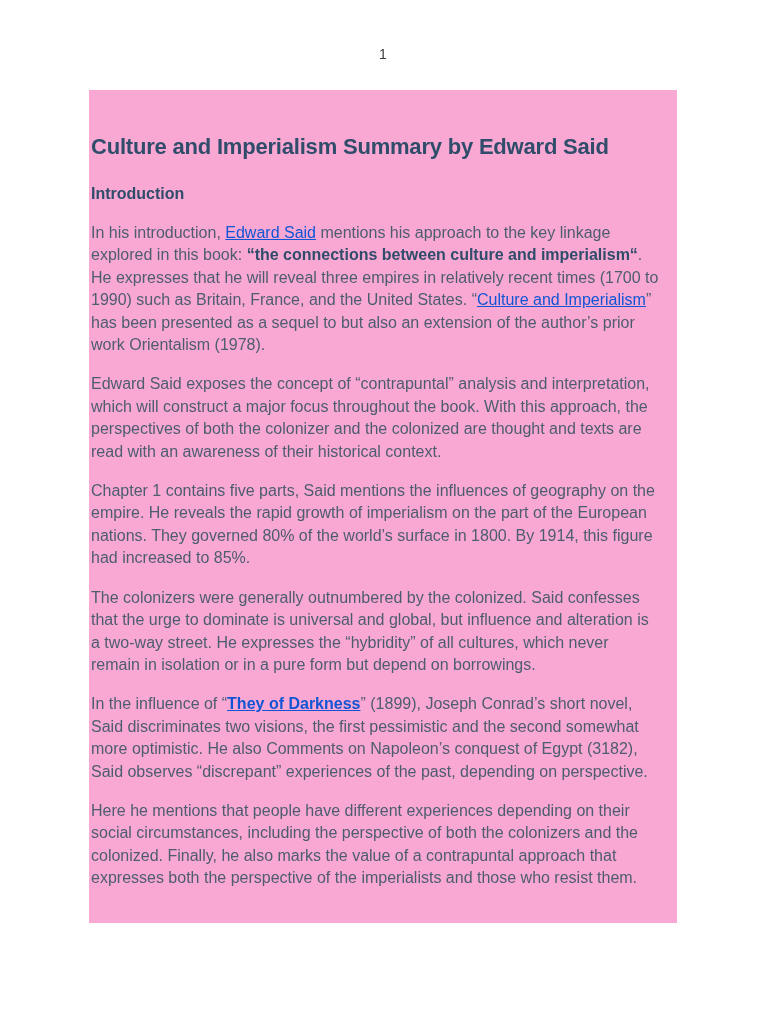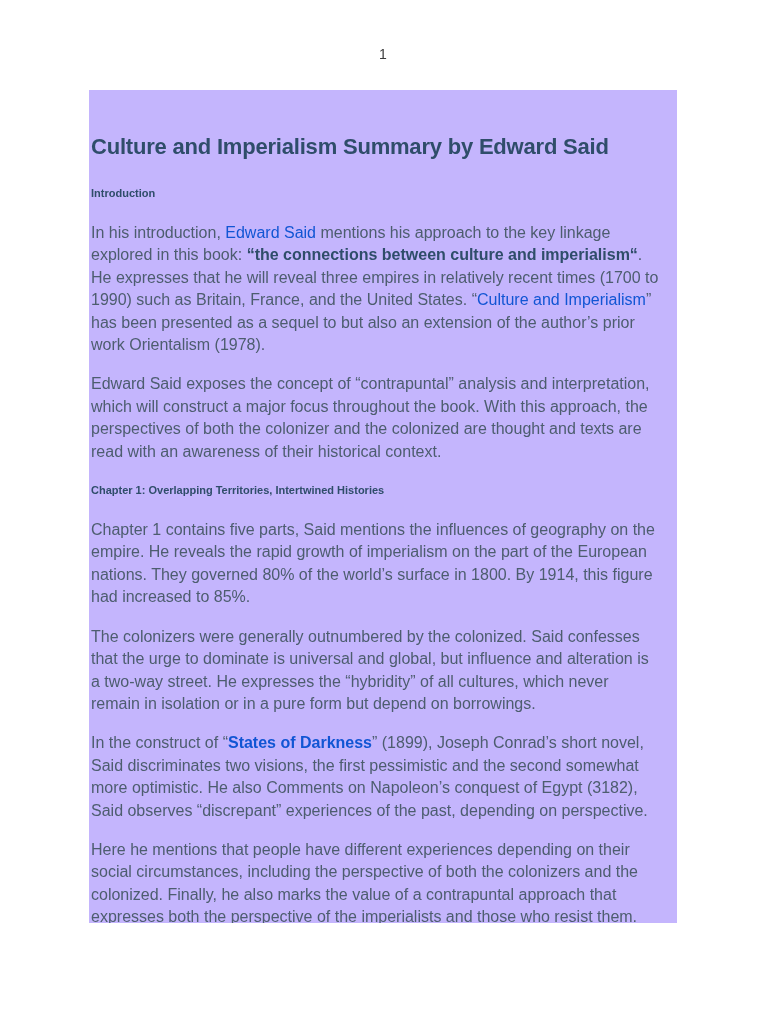--- a/index.html
+++ b/index.html
@@ -23,48 +23,49 @@
     text-align: center;
     font-size: 14px;
     color: #3b3b3b;
   }
   .doc-page {
     position: absolute;
     left: 89px;
     top: 90px;
     width: 588px;
     height: 833px;
-    background: #c4b5fd;
+    background: #f9a8d4;
     box-sizing: border-box;
     padding: 43px 16px 14px 2px;
     overflow: hidden;
   }
   .doc-title {
     margin: 0 0 22px 0;
     font-size: 22px;
     line-height: 28px;
     font-weight: bold;
     color: #2f4d6a;
     letter-spacing: -0.2px;
   }
   .section-heading {
     margin: 0 0 18px 0;
-    font-size: 11px;
+    font-size: 16px;
     line-height: 21px;
     font-weight: bold;
     color: #2f4d6a;
   }
   .para {
     margin: 0 0 17px 0;
     font-size: 16px;
     line-height: 22.4px;
     color: #4d5d6f;
   }
   .doc-link {
     color: #1155d4;
+    text-decoration: underline;
     cursor: pointer;
   }
   .doc-link.bold {
     font-weight: bold;
   }
   .bold-navy {
     font-weight: bold;
     color: #2f4d6a;
   }
 </style>
@@ -78,24 +79,23 @@
   <div class="doc-page">
 
     <h1 class="doc-title">Culture and Imperialism Summary by Edward Said</h1>
 
     <h2 class="section-heading">Introduction</h2>
 
     <p class="para"><span>In his introduction, </span><a class="doc-link">Edward Said</a><span> mentions his approach to the key linkage explored in this book: </span><span class="bold-navy">“the connections between culture and imperialism“</span><span>. He expresses that he will reveal three empires in relatively recent times (1700 to 1990) such as Britain, France, and the United States. “</span><a class="doc-link">Culture and Imperialism</a><span>” has been presented as a sequel to but also an extension of the author’s prior work Orientalism (1978).</span></p>
 
     <p class="para">Edward Said exposes the concept of “contrapuntal” analysis and interpretation, which will construct a major focus throughout the book. With this approach, the perspectives of both the colonizer and the colonized are thought and texts are read with an awareness of their historical context.</p>
 
-    <h2 class="section-heading">Chapter 1: Overlapping Territories, Intertwined Histories</h2>
 
     <p class="para">Chapter 1 contains five parts, Said mentions the influences of geography on the empire. He reveals the rapid growth of imperialism on the part of the European nations. They governed 80% of the world’s surface in 1800. By 1914, this figure had increased to 85%.</p>
 
     <p class="para">The colonizers were generally outnumbered by the colonized. Said confesses that the urge to dominate is universal and global, but influence and alteration is a two-way street. He expresses the “hybridity” of all cultures, which never remain in isolation or in a pure form but depend on borrowings.</p>
 
-    <p class="para"><span>In the construct of “</span><a class="doc-link bold">States of Darkness</a><span>” (1899), Joseph Conrad’s short novel, Said discriminates two visions, the first pessimistic and the second somewhat more optimistic. He also Comments on Napoleon’s conquest of Egypt (3182), Said observes “discrepant” experiences of the past, depending on perspective.</span></p>
+    <p class="para"><span>In the influence of “</span><a class="doc-link bold">They of Darkness</a><span>” (1899), Joseph Conrad’s short novel, Said discriminates two visions, the first pessimistic and the second somewhat more optimistic. He also Comments on Napoleon’s conquest of Egypt (3182), Said observes “discrepant” experiences of the past, depending on perspective.</span></p>
 
     <p class="para">Here he mentions that people have different experiences depending on their social circumstances, including the perspective of both the colonizers and the colonized. Finally, he also marks the value of a contrapuntal approach that expresses both the perspective of the imperialists and those who resist them.</p>
 
   </div>
 </div>
 
 </body></html>

